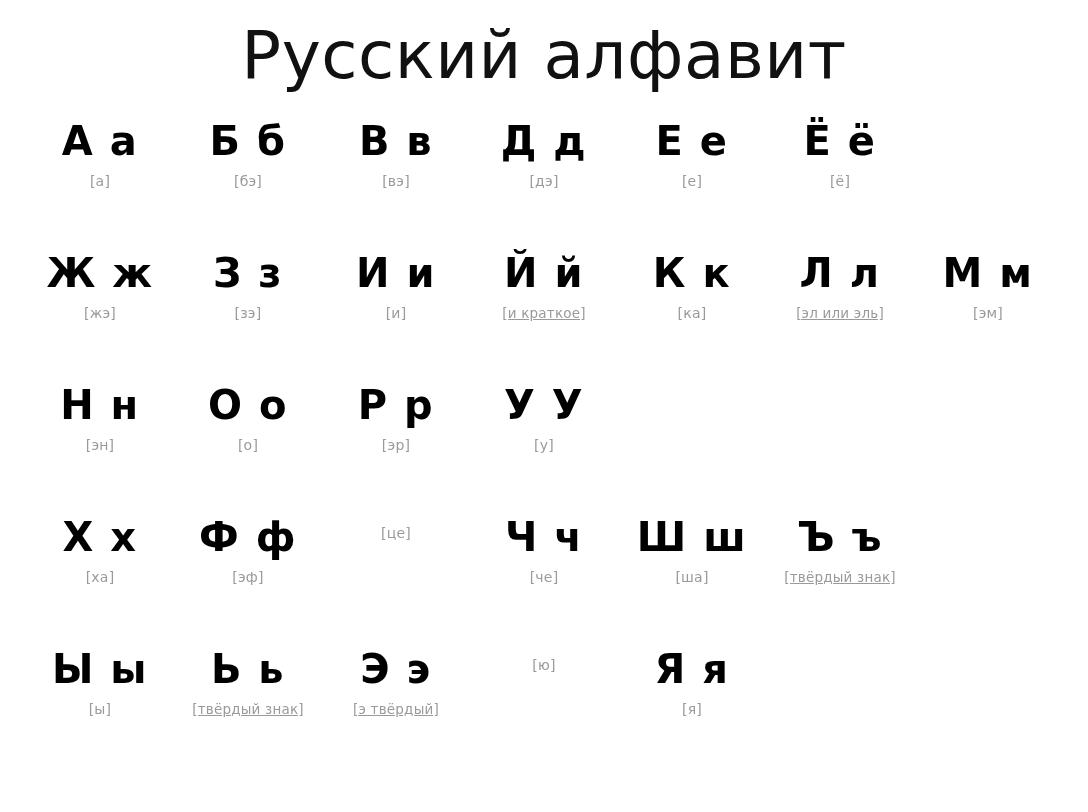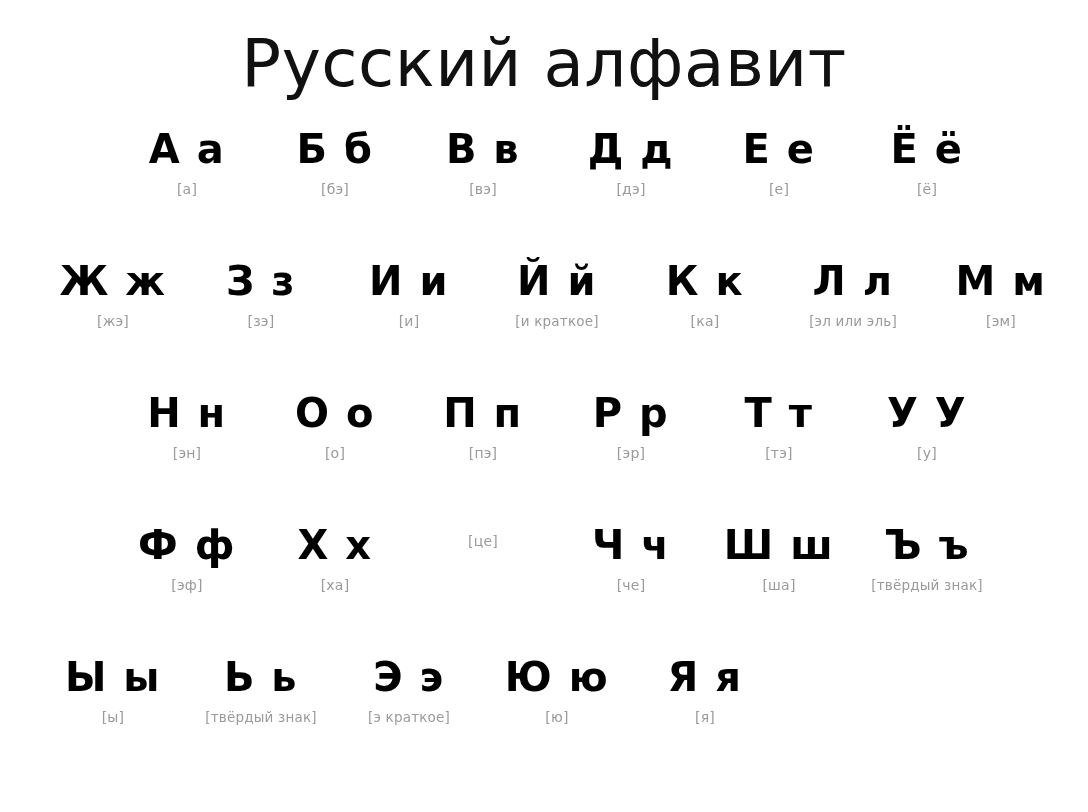--- a/index.html
+++ b/index.html
@@ -18,34 +18,34 @@
     width: 1088px;
     height: 812px;
     position: relative;
     box-sizing: border-box;
   }
   .title {
     text-align: center;
     font-size: 66px;
     font-weight: 400;
     letter-spacing: 0.5px;
-    margin: 12px;
+    margin: 4px;
     padding-top: 16px;
     line-height: 1.1;
     color: #111111;
   }
   .grid {
     margin-top: 26px;
     display: flex;
     flex-direction: column;
   }
   .row {
     display: flex;
     flex-direction: row;
-    justify-content: center;
+    justify-content: flex-start;
     padding-left: 26px;
     height: 132px;
   }
   .cell {
     width: 148px;
     display: flex;
     flex-direction: column;
     align-items: center;
     justify-content: flex-start;
   }
@@ -60,20 +60,21 @@
   .pron {
     margin-top: 10px;
     font-size: 14px;
     font-weight: 400;
     color: #9a9a9a;
     white-space: nowrap;
     letter-spacing: 0.2px;
   }
   .pron.wide {
     font-size: 13.5px;
+    text-decoration: underline;
   }
   .cell.empty .letters,
   .cell.empty .pron {
     visibility: hidden;
   }
 </style>
 </head>
 <body>
 
 <div class="page">
@@ -143,47 +144,39 @@
     <div class="row">
       <div class="cell">
         <div class="letters">Н н</div>
         <div class="pron">[эн]</div>
       </div>
       <div class="cell">
         <div class="letters">О о</div>
         <div class="pron">[о]</div>
       </div>
       <div class="cell">
-        <div class="letters">П п</div>
-        <div class="pron">[пэ]</div>
-      </div>
-      <div class="cell">
         <div class="letters">Р р</div>
         <div class="pron">[эр]</div>
       </div>
       <div class="cell">
-        <div class="letters">Т т</div>
-        <div class="pron">[тэ]</div>
-      </div>
-      <div class="cell">
         <div class="letters">У У</div>
         <div class="pron">[у]</div>
       </div>
     </div>
 
     <div class="row">
       <div class="cell">
+        <div class="letters">Х х</div>
+        <div class="pron">[ха]</div>
+      </div>
+      <div class="cell">
         <div class="letters">Ф ф</div>
         <div class="pron">[эф]</div>
       </div>
       <div class="cell">
-        <div class="letters">Х х</div>
-        <div class="pron">[ха]</div>
-      </div>
-      <div class="cell">
         <div class="pron">[це]</div>
       </div>
       <div class="cell">
         <div class="letters">Ч ч</div>
         <div class="pron">[че]</div>
       </div>
       <div class="cell">
         <div class="letters">Ш ш</div>
         <div class="pron">[ша]</div>
       </div>
@@ -197,24 +190,23 @@
       <div class="cell">
         <div class="letters">Ы ы</div>
         <div class="pron">[ы]</div>
       </div>
       <div class="cell">
         <div class="letters">Ь ь</div>
         <div class="pron wide">[твёрдый знак]</div>
       </div>
       <div class="cell">
         <div class="letters">Э э</div>
-        <div class="pron wide">[э краткое]</div>
-      </div>
-      <div class="cell">
-        <div class="letters">Ю ю</div>
+        <div class="pron wide">[э твёрдый]</div>
+      </div>
+      <div class="cell">
         <div class="pron">[ю]</div>
       </div>
       <div class="cell">
         <div class="letters">Я я</div>
         <div class="pron">[я]</div>
       </div>
       <div class="cell empty">
         <div class="letters"></div>
         <div class="pron"></div>
       </div>

